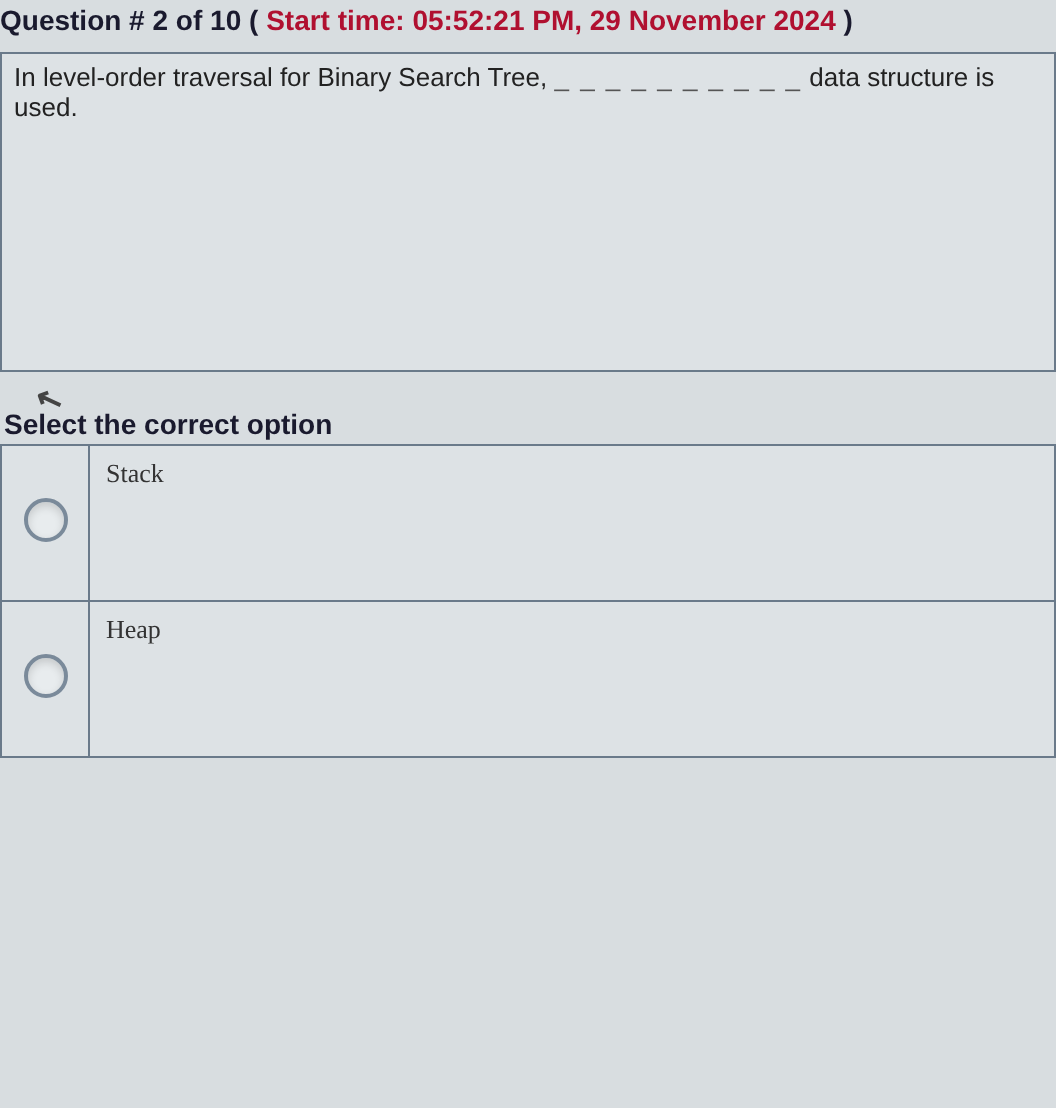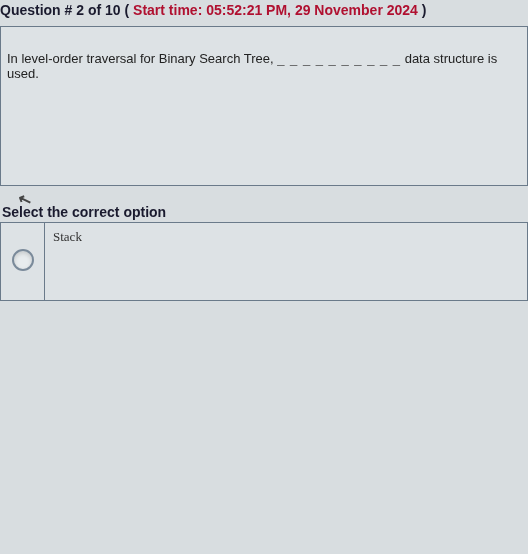--- a/index.html
+++ b/index.html
@@ -17,21 +17,21 @@
     font-size: 14px;
     color: #1a1a2e;
   }
   .header .start-time {
     color: #b01030;
     font-weight: bold;
   }
   .question-box {
     border: 1px solid #6a7a8a;
     background: #dde2e5;
-    padding: 24px 6px;
+    padding: 4px 6px;
     height: 160px;
     font-size: 13px;
     color: #222;
   }
   .blank {
     letter-spacing: 1px;
     color: #555;
   }
   .prompt {
     margin-top: 18px;
@@ -96,14 +96,20 @@
 </div>
 
 <table class="options-table">
   <tbody>
       <tr>
     <td class="radio-cell">
       <span class="radio"></span>
     </td>
     <td>Stack</td>
   </tr>
+  <tr>
+    <td class="radio-cell">
+      <span class="radio"></span>
+    </td>
+    <td>Heap</td>
+  </tr>
 </tbody>
   </table>
 
 </body></html>

